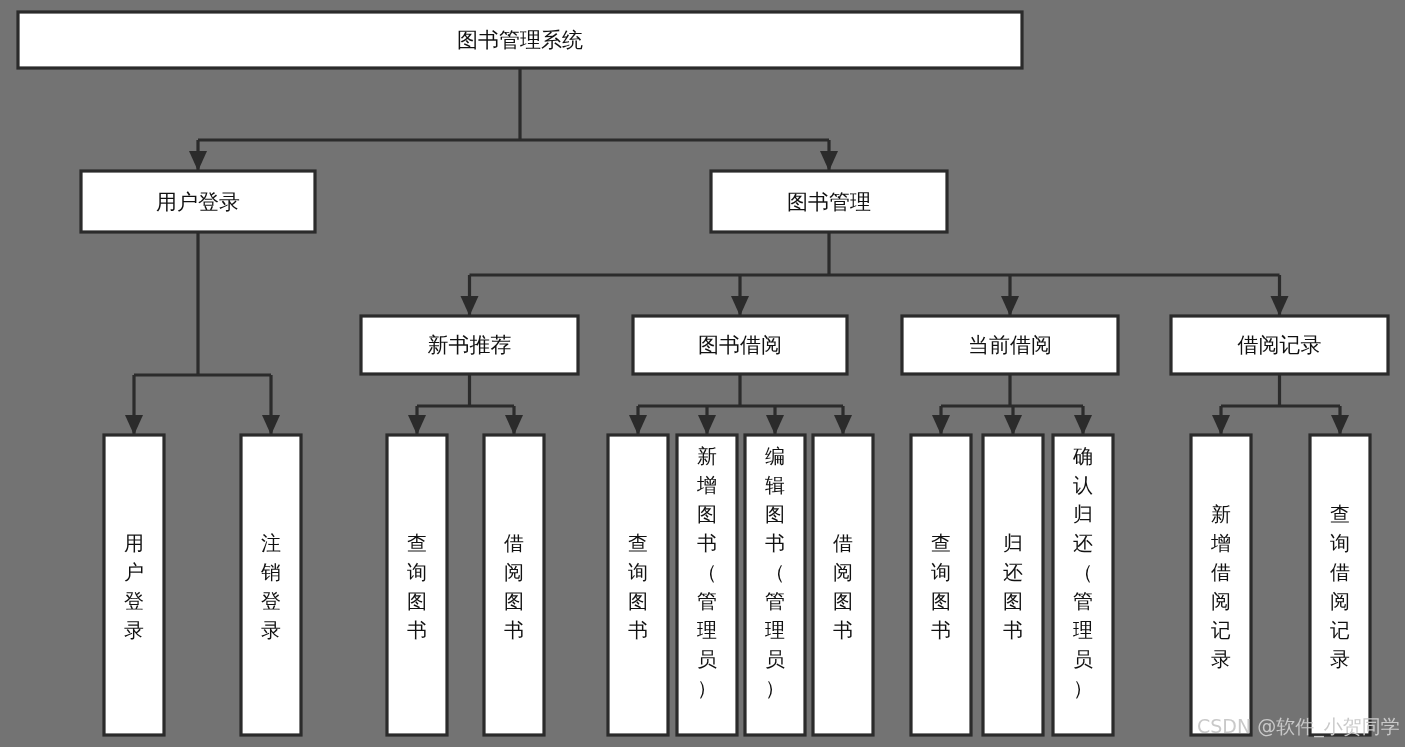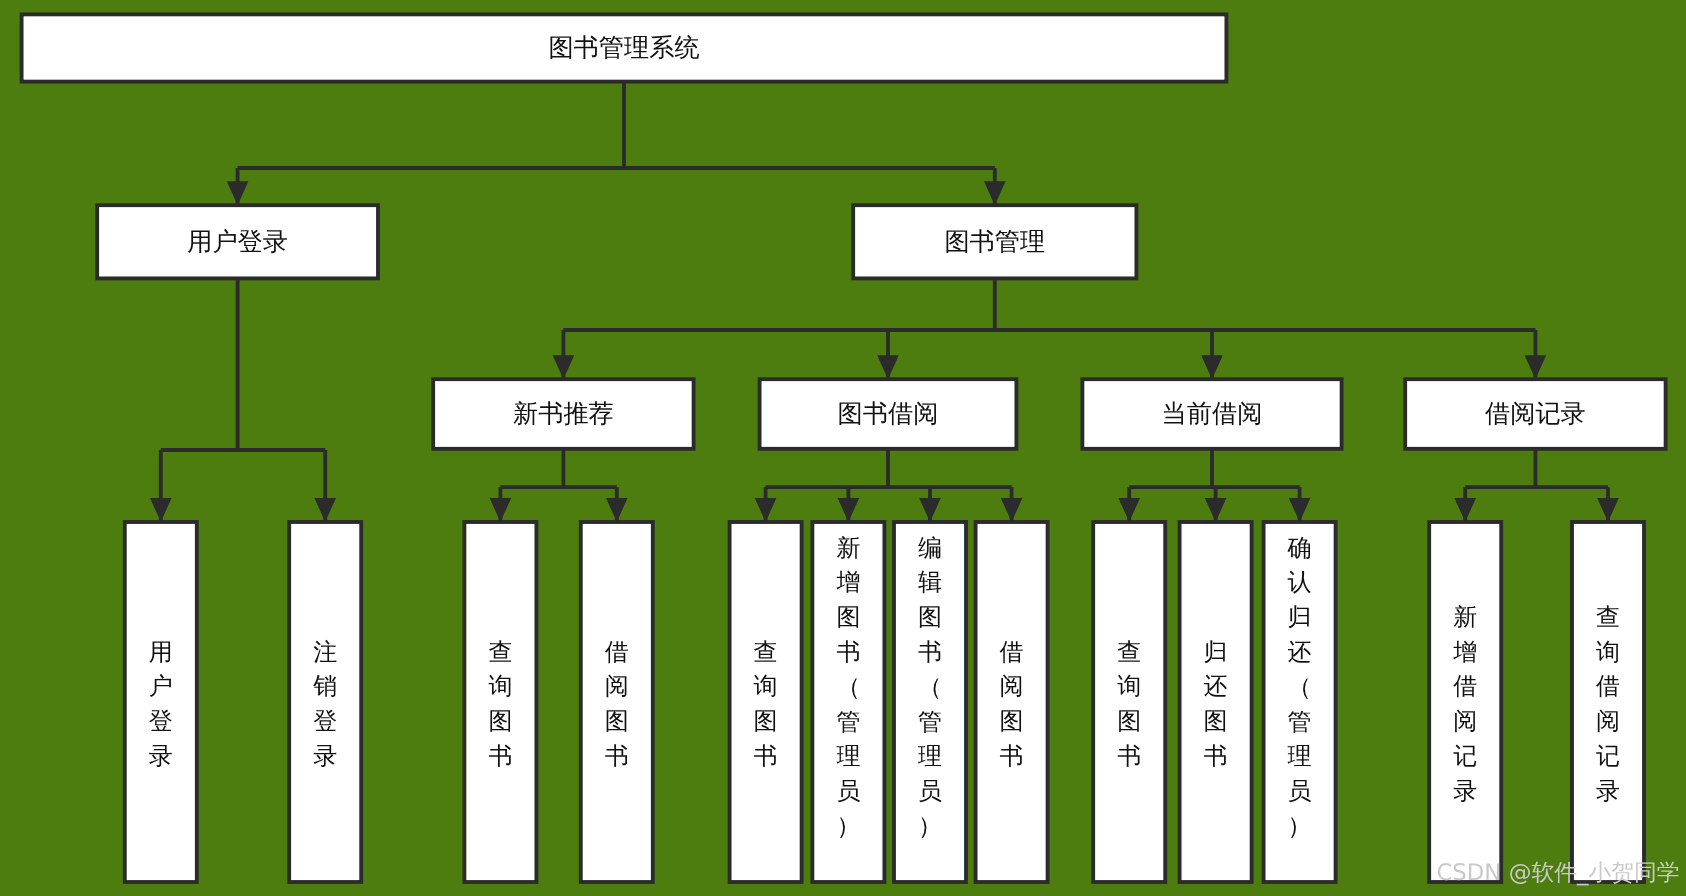--- a/index.html
+++ b/index.html
@@ -1,18 +1,18 @@
 <!DOCTYPE html>
 <html><head>
 <meta charset="utf-8">
 <style>
   html,body{margin:0;padding:0;background:#ffffff;}
   body{width:1405px;height:747px;overflow:hidden;
        font-family:"DejaVu Sans","Liberation Sans",sans-serif;}
-  #diagram-root{position:relative;width:1405px;height:747px;background:#4d7c0f;}
+  #diagram-root{position:relative;width:1405px;height:747px;background:#737373;}
   svg{display:block;}
   .node-box{fill:#ffffff;stroke:#2b2b2b;stroke-width:3.2;}
   .link-line{stroke:#2b2b2b;stroke-width:3.2;fill:none;stroke-linecap:butt;}
   .arrow-head{fill:#2b2b2b;stroke:none;}
   .node-label{fill:#111111;font-size:21px;font-family:"DejaVu Sans","Liberation Sans",sans-serif;
               dominant-baseline:middle;text-anchor:middle;}
   .node-label-v{fill:#111111;font-size:20px;font-family:"DejaVu Sans","Liberation Sans",sans-serif;
                 text-anchor:middle;}
   .watermark{fill:#c9c9c9;font-size:19px;font-family:"DejaVu Sans","Liberation Sans",sans-serif;}
 </style>

